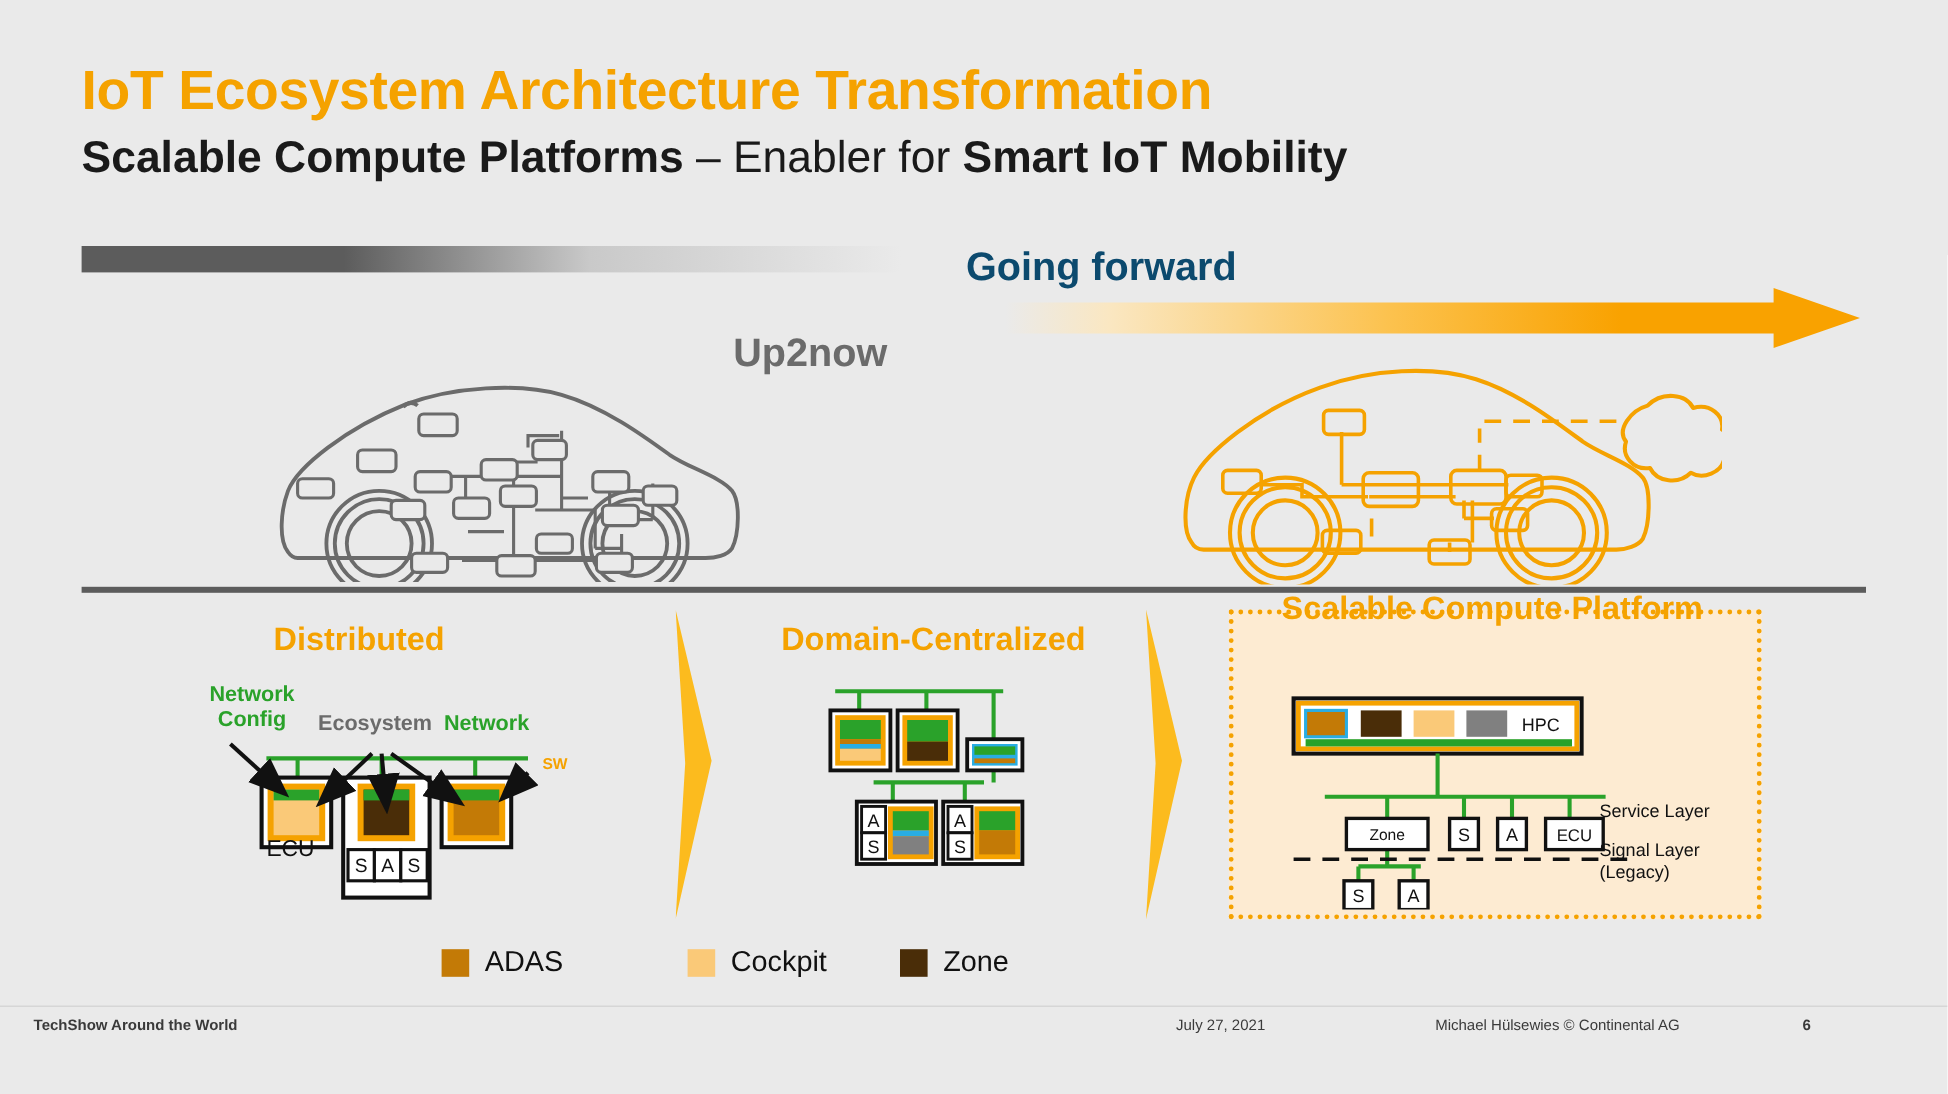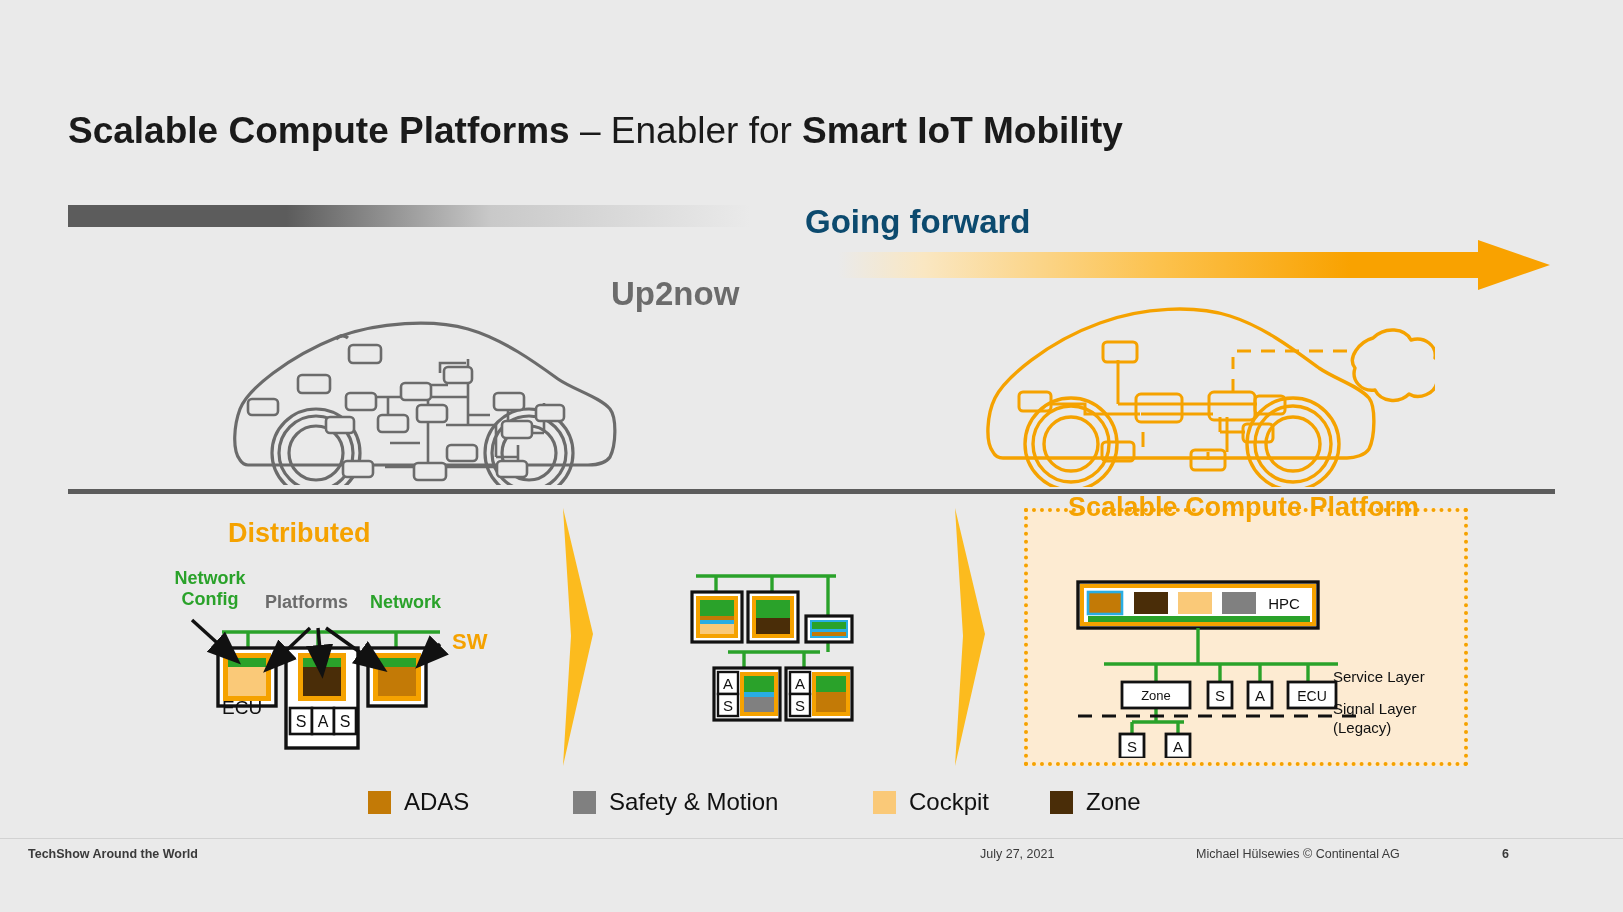--- a/index.html
+++ b/index.html
@@ -116,20 +116,21 @@
   .f-auth  { left: 1196px; font-weight: normal; }
   .f-page  { left: 1502px; font-weight: bold; }
 
   text { font-family: "Liberation Sans", sans-serif; }
 </style>
 </head>
 <body>
 
 <div id="slide">
 
+  <div class="title-main">IoT Ecosystem Architecture Transformation</div>
   <div class="title-sub">
     <b>Scalable Compute Platforms</b><span class="light"> – </span><span class="light">Enabler for </span><b>Smart IoT Mobility</b>
   </div>
 
   <div class="gray-bar"></div>
   <div class="up2now">Up2now</div>
   <div class="going-fwd">Going forward</div>
 
   <svg class="orange-arrow" viewBox="0 0 712 50">
     <defs>
@@ -227,20 +228,21 @@
   <div class="scp-panel"></div>
 
   <svg class="chevron chev1" width="34" height="258" viewBox="0 0 34 258">
     <path d="M0 0 L30 126 L0 258 L8 128 Z" fill="#fcbb1e"></path>
   </svg>
   <svg class="chevron chev2" width="34" height="258" viewBox="0 0 34 258">
     <path d="M0 0 L30 126 L0 258 L8 128 Z" fill="#fcbb1e"></path>
   </svg>
 
   <div class="col-head head-distributed">Distributed</div>
+  <div class="col-head head-domain">Domain-Centralized</div>
   <div class="col-head head-scalable">Scalable Compute Platform</div>
 
   <svg class="diag-distributed" width="360" height="190" viewBox="0 0 360 190">
     <defs>
       <marker id="ah" markerWidth="10" markerHeight="10" refX="8" refY="4" orient="auto">
         <path d="M0 0 L10 4 L0 8 Z" fill="#111"></path>
       </marker>
     </defs>
 
     <g stroke="#2aa22a" stroke-width="3.4" fill="none">
@@ -285,23 +287,23 @@
       <path d="M168 68 L172 112"></path>
       <path d="M176 68 L232 108"></path>
       <path d="M290 84 L270 104"></path>
     </g>
   </svg>
 
   <div style="position:absolute;left:155px;top:568px;width:110px;text-align:center;font-size:18px;font-weight:bold;color:#2aa22a;line-height:1.15;">
     <div>Network</div>
     <div>Config</div>
   </div>
-  <div style="position:absolute;left:265px;top:592px;font-size:18px;font-weight:bold;color:#6b6b6b;white-space:nowrap;">Platforms</div>
+  <div style="position:absolute;left:265px;top:592px;font-size:18px;font-weight:bold;color:#6b6b6b;white-space:nowrap;">Ecosystem</div>
   <div style="position:absolute;left:370px;top:592px;font-size:18px;font-weight:bold;color:#2aa22a;white-space:nowrap;">Network</div>
-  <div style="position:absolute;left:452px;top:629px;font-size:22px;font-weight:bold;color:#f5a200;white-space:nowrap;">SW</div>
+  <div style="position:absolute;left:452px;top:629px;font-size:13px;font-weight:bold;color:#f5a200;white-space:nowrap;">SW</div>
   <div style="position:absolute;left:222px;top:697px;font-size:19px;color:#111;white-space:nowrap;">ECU</div>
 
   <svg class="diag-domain" width="180" height="165" viewBox="0 0 180 165">
     <g stroke="#2aa22a" stroke-width="3.4" fill="none">
       <path d="M8 14 L148 14"></path>
       <path d="M28 14 L28 30"></path>
       <path d="M84 14 L84 30"></path>
       <path d="M140 14 L140 62"></path>
       <path d="M40 90 L132 90"></path>
       <path d="M56 90 L56 106"></path>
@@ -415,24 +417,20 @@
   <div style="position:absolute;left:1333px;top:700px;font-size:15px;color:#111;line-height:1.25;">
     <div>Signal Layer</div>
     <div>(Legacy)</div>
   </div>
 
   <div class="legend">
     <div class="legend-item li-0">
       <span class="swatch" style="background:#c37a06"></span>
       <span class="legend-label">ADAS</span>
     </div>
-    <div class="legend-item li-1">
-      <span class="swatch" style="background:#808080"></span>
-      <span class="legend-label">Safety &amp; Motion</span>
-    </div>
     <div class="legend-item li-2">
       <span class="swatch" style="background:#fac978"></span>
       <span class="legend-label">Cockpit</span>
     </div>
     <div class="legend-item li-3">
       <span class="swatch" style="background:#4a2d08"></span>
       <span class="legend-label">Zone</span>
     </div>
   </div>
 

